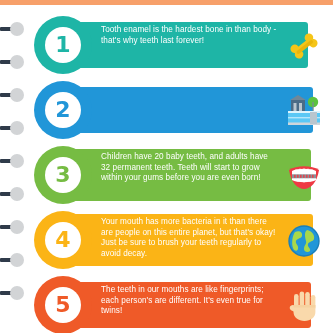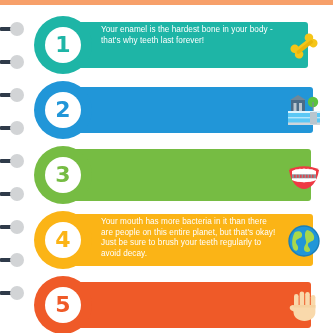--- a/index.html
+++ b/index.html
@@ -177,21 +177,21 @@
       </div>
       <div class="pin" style="top: 286px;">
         <div class="pin-stem" style="background: rgb(47, 59, 74);"></div>
         <div class="pin-head" style="background: rgb(210, 212, 214);"></div>
       </div>
     </div>
 
   <div id="facts-list">
       <div class="fact-row" style="top: 16px;">
         <div class="fact-bar" style="background: rgb(30, 181, 166); width: 235px;"></div>
-        <div class="fact-text">Your enamel is the hardest bone in your body - that's why teeth last forever!</div>
+        <div class="fact-text">Tooth enamel is the hardest bone in than body - that's why teeth last forever!</div>
         <div class="fact-icon">
           <svg viewBox="0 0 36 36" width="36" height="36">
       <g transform="rotate(-38 18 18)">
         <rect x="8" y="15" width="20" height="6" rx="3" fill="#f5c518"></rect>
         <circle cx="9" cy="14.5" r="4.3" fill="#f5c518"></circle>
         <circle cx="9" cy="21.5" r="4.3" fill="#f5c518"></circle>
         <circle cx="27" cy="14.5" r="4.3" fill="#f5c518"></circle>
         <circle cx="27" cy="21.5" r="4.3" fill="#f5c518"></circle>
         <rect x="8" y="17.6" width="20" height="3.4" rx="1.7" fill="#e0a800" opacity="0.55"></rect>
       </g>
@@ -221,20 +221,21 @@
     </svg>
         </div>
         <div class="fact-badge" style="background: rgb(33, 150, 216);">
           <div class="fact-badge-inner">
             <span class="fact-number" style="color: rgb(33, 150, 216);">2</span>
           </div>
         </div>
       </div>
       <div class="fact-row" style="top: 146px;">
         <div class="fact-bar" style="background: rgb(118, 188, 67); width: 238px; height: 52px; top: 3px;"></div>
+        <div class="fact-text tight">Children have 20 baby teeth, and adults have 32 permanent teeth. Teeth will start to grow within your gums before you are even born!</div>
         <div class="fact-icon">
           <svg viewBox="0 0 36 36" width="36" height="36">
       <path d="M3 12 C10 7, 26 7, 33 12 C31 25, 24 31, 18 31 C12 31, 5 25, 3 12 Z" fill="#ee3a43"></path>
       <path d="M6 13 C11 10, 25 10, 30 13 L30 22 C25 25, 11 25, 6 22 Z" fill="#ffffff"></path>
       <rect x="6" y="16.3" width="24" height="4" fill="#8a9199"></rect>
       <g fill="#ee3a43" opacity="0.85">
         <rect x="8" y="16.8" width="1.6" height="3"></rect>
               <rect x="11" y="16.8" width="1.6" height="3"></rect>
         <rect x="14" y="16.8" width="1.6" height="3"></rect>
               <rect x="17" y="16.8" width="1.6" height="3"></rect>
@@ -272,20 +273,21 @@
     </svg>
         </div>
         <div class="fact-badge" style="background: rgb(251, 180, 22);">
           <div class="fact-badge-inner">
             <span class="fact-number" style="color: rgb(251, 180, 22);">4</span>
           </div>
         </div>
       </div>
       <div class="fact-row" style="top: 276px;">
         <div class="fact-bar" style="background: rgb(239, 90, 40); width: 238px;"></div>
+        <div class="fact-text">The teeth in our mouths are like fingerprints; each person's are different. It's even true for twins!</div>
         <div class="fact-icon">
           <svg viewBox="0 0 36 36" width="36" height="36">
       <rect x="8" y="6" width="4.6" height="16" rx="2.3" fill="#f9d9ab"></rect>
       <rect x="13.6" y="3.5" width="4.6" height="18.5" rx="2.3" fill="#f9d9ab"></rect>
       <rect x="19.2" y="4" width="4.6" height="18" rx="2.3" fill="#f9d9ab"></rect>
       <rect x="24.8" y="7" width="4.6" height="15" rx="2.3" fill="#f9d9ab"></rect>
       <path d="M7 17 C3.5 17, 2.5 21, 5.5 22.5 L9 24 L9 18 Z" fill="#f9d9ab"></path>
       <path d="M7.5 17 L29.4 17 L29.4 24 C29.4 29.5, 24.5 33, 18.5 33 C12.5 33, 7.5 29.5, 7.5 24 Z" fill="#f9d9ab"></path>
       <path d="M7.5 17 L29.4 17 L29.4 19.5 L7.5 19.5 Z" fill="#edc58c" opacity="0.35"></path>
     </svg>

